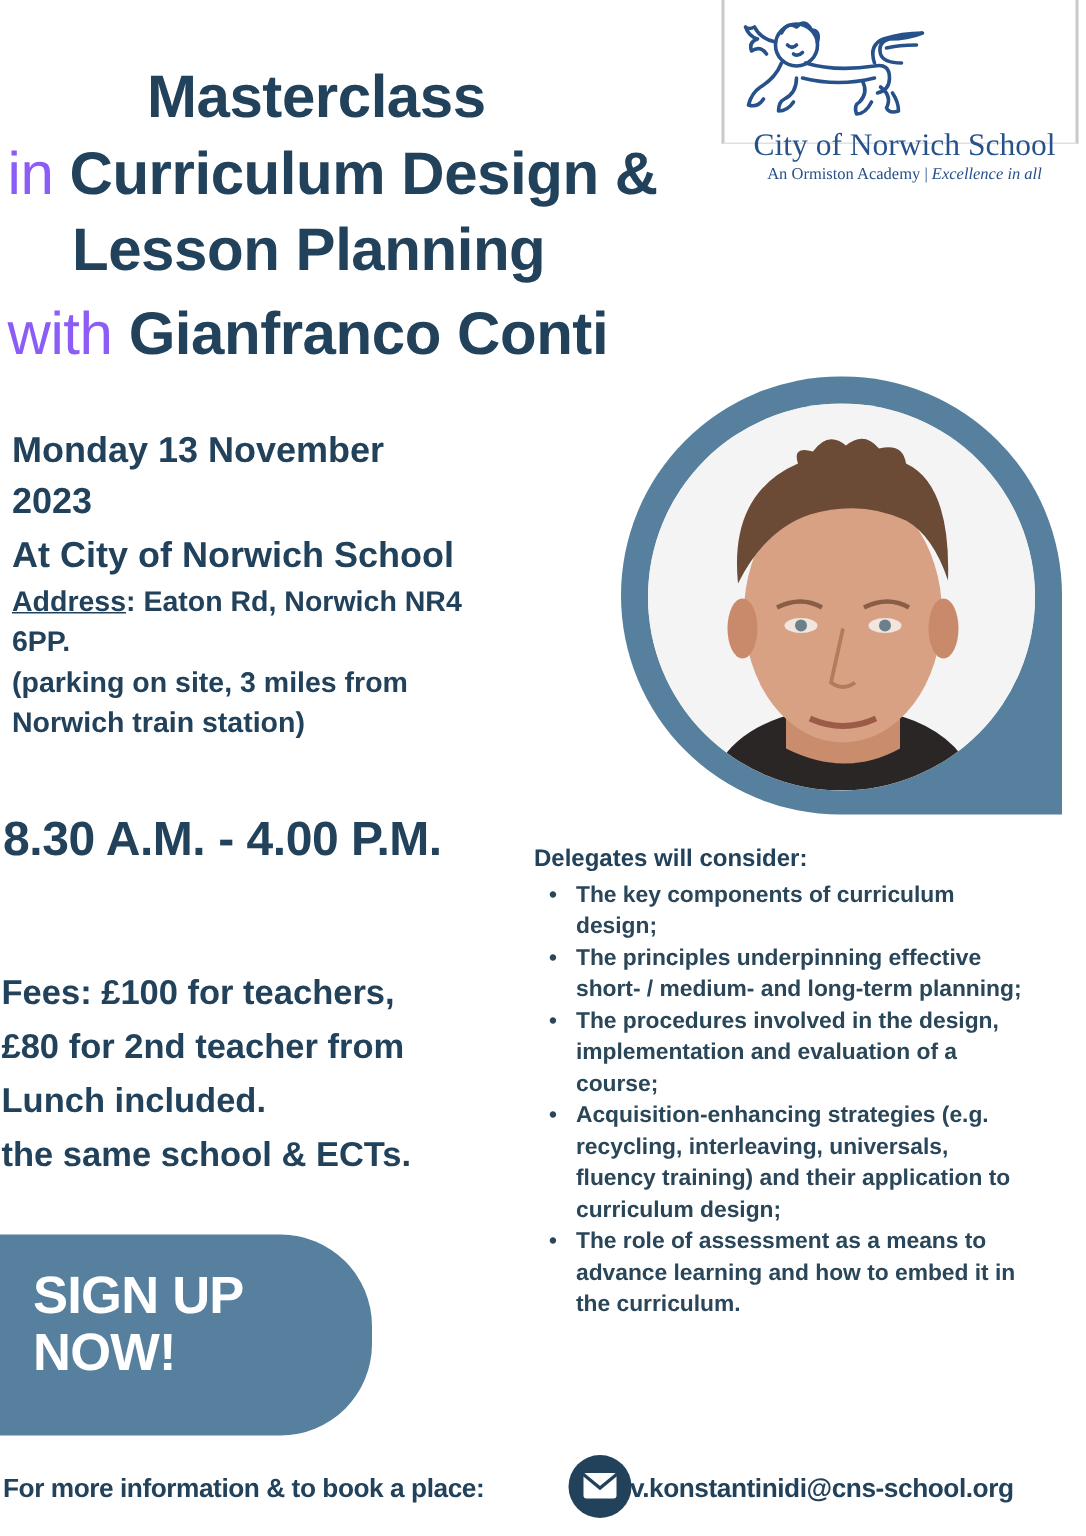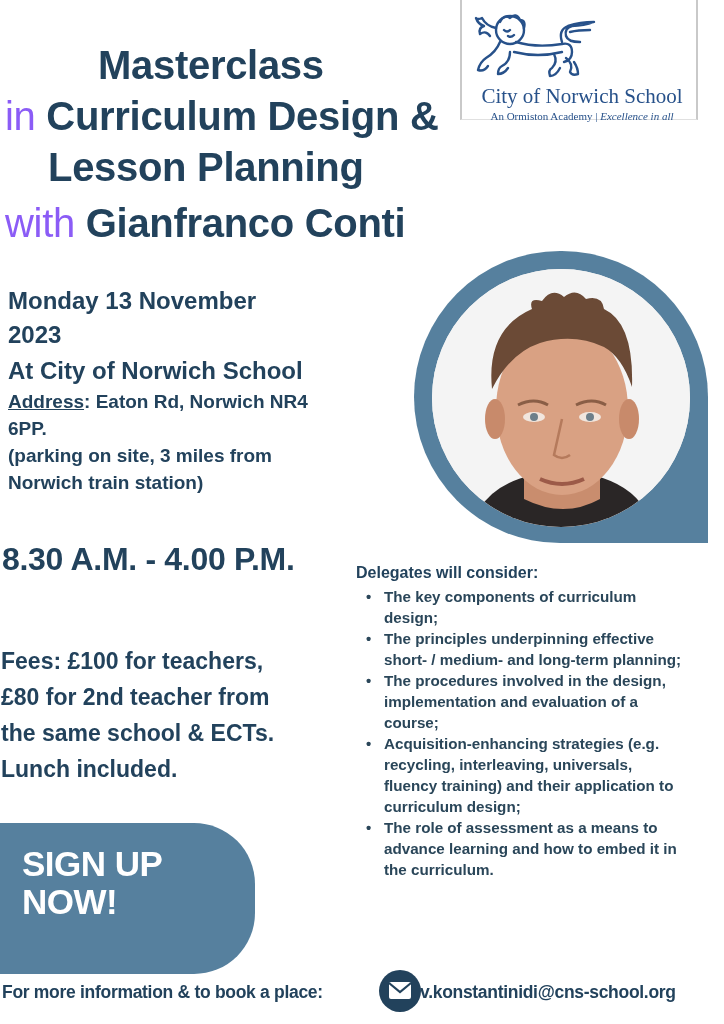--- a/index.html
+++ b/index.html
@@ -6,21 +6,21 @@
   body {
     width: 724px; height: 1024px; position: relative; overflow: hidden;
     background: #ffffff;
     font-family: "Liberation Sans", "DejaVu Sans", sans-serif;
     color: #22425c;
   }
   .abs { position: absolute; }
 
   
   .logo {
-    left: 460px; top: 0; width: 238px; height: 120px;
+    left: 481px; top: 0; width: 238px; height: 96px;
     border-left: 2px solid #c9c9c9; border-right: 2px solid #c9c9c9; border-bottom: 1px solid #e0e0e0;
     background: #fff; box-sizing: border-box;
   }
   .logo svg { position: absolute; left: 8px; top: 6px; }
   .logo-name {
     position: absolute; left: 8px; top: 84px; width: 224px; text-align: center;
     font-family: "Liberation Serif", "DejaVu Serif", serif; font-size: 21px; color: #27518a; white-space: nowrap;
   }
   .logo-sub {
     position: absolute; left: 8px; top: 110px; width: 224px; text-align: center;
@@ -53,22 +53,22 @@
   .fees { font-size: 23px; font-weight: 700; line-height: 36px; white-space: nowrap; }
 
   
   .deleg-head { font-size: 16px; font-weight: 700; white-space: nowrap; }
   .deleg-list { margin: 0; padding: 0; list-style: none; }
   .deleg-list li { position: relative; padding-left: 28px; font-size: 15.2px; font-weight: 700; line-height: 21px; color: #2a4659; }
   .deleg-list li::before { content: "\2022"; position: absolute; left: 10px; top: 0; font-size: 15px; }
 
   
   .signup {
-    left: 0; top: 823px; width: 248px; height: 151px; background: #56809e;
-    border-radius: 0 61px 61px 0; cursor: pointer; padding-left: 7px;
+    left: 0; top: 823px; width: 248px; height: 134px; background: #56809e;
+    border-radius: 0 61px 61px 0; cursor: pointer;
   }
   .signup span {
     position: absolute; left: 22px; top: 22px; color: #fff; font-size: 35px; font-weight: 700; line-height: 38px; letter-spacing: -0.5px;
   }
 
   
   .footer-label { left: 2px; top: 982px; font-size: 17.5px; font-weight: 700; white-space: nowrap; color: #22425c; letter-spacing: -0.3px; }
   .mail-icon { left: 379px; top: 970px; width: 42px; height: 42px; border-radius: 50%; background: #22425c; }
   .email { left: 420px; top: 982px; font-size: 17.5px; font-weight: 700; white-space: nowrap; color: #22425c; letter-spacing: -0.3px; }
 </style>
@@ -157,22 +157,22 @@
       <path d="M108 210 q22 10 44 0" stroke="#9c5a48" stroke-width="4" fill="none"></path>
     </svg>
   </div>
 </div>
 
 <div class="abs time" style="left:2px; top:541px;">8.30 A.M. - 4.00 P.M.</div>
 
 <div class="abs" style="left:1px; top:643px;">
   <div class="fees">Fees: £100 for teachers,</div>
   <div class="fees">£80 for 2nd teacher from</div>
+  <div class="fees">Lunch included.</div>
   <div class="fees">the same school &amp; ECTs.</div>
-  <div class="fees">Lunch included.</div>
 </div>
 
 <div class="abs" style="left:356px; top:564px; width:340px;">
   <div class="deleg-head">Delegates will consider:</div>
   <ul class="deleg-list" style="margin-top:4px; width:330px;">
     <li>The key components of curriculum design;</li>
     <li>The principles underpinning effective short- / medium- and long-term planning;</li>
     <li>The procedures involved in the design, implementation and evaluation of a course;</li>
     <li>Acquisition-enhancing strategies (e.g. recycling, interleaving, universals, fluency training) and their application to curriculum design;</li>
     <li>The role of assessment as a means to advance learning and how to embed it in the curriculum.</li>

